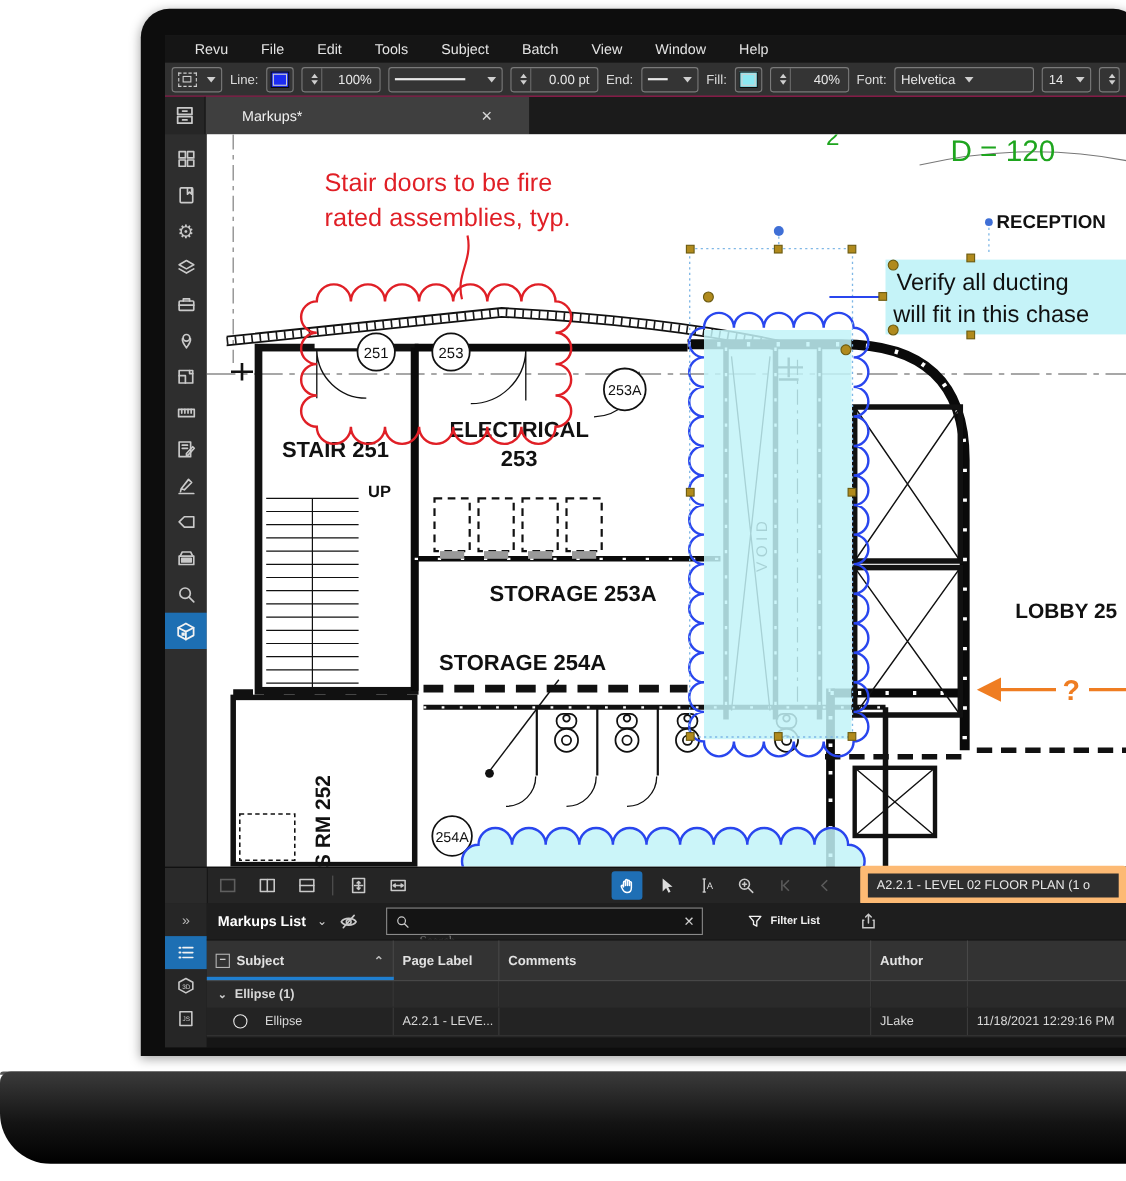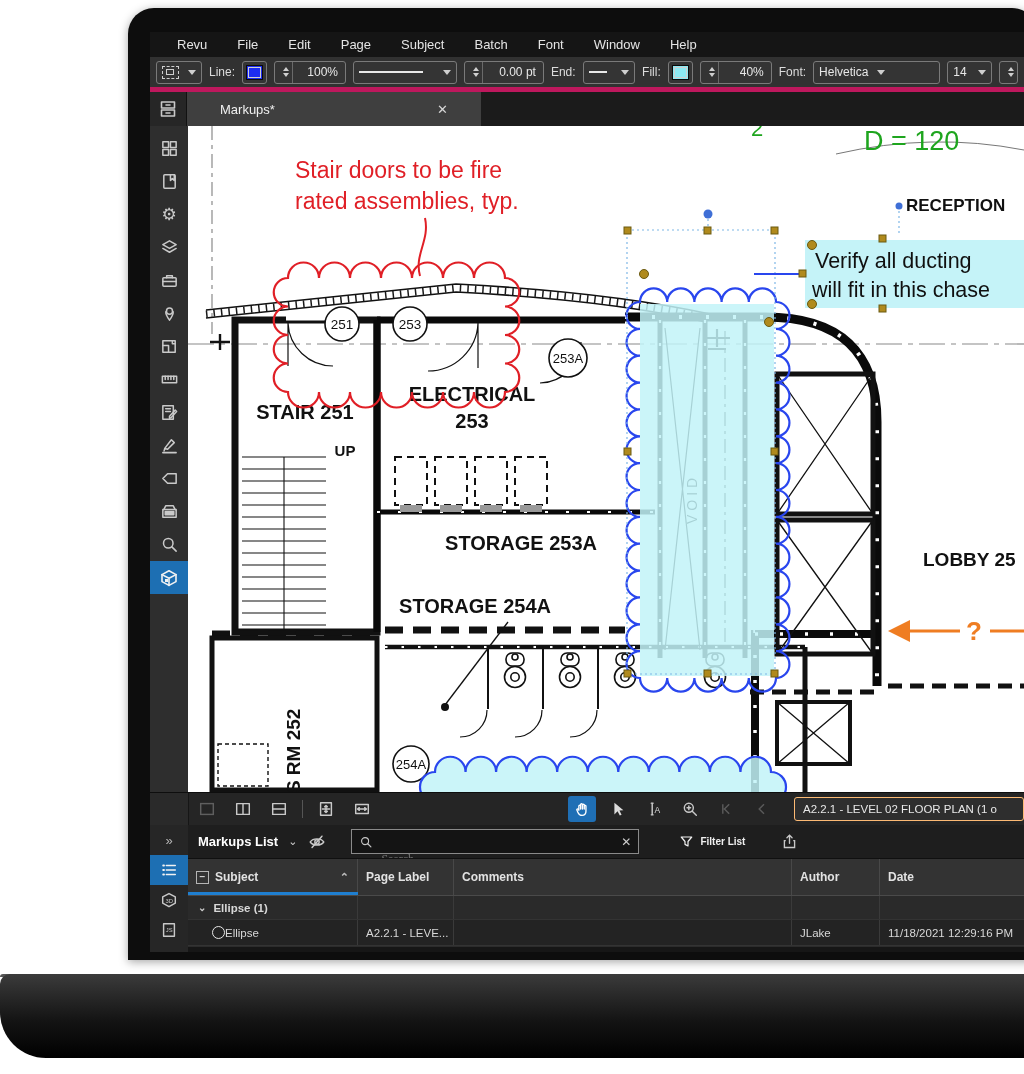--- a/index.html
+++ b/index.html
@@ -10,21 +10,21 @@
          border-radius:26px 26px 0 0;box-shadow:0 2px 10px rgba(0,0,0,.35);}
   .base{position:absolute;left:0;top:974px;width:1040px;height:84px;
         background:linear-gradient(#3b3b3b,#141414 55%,#000);border-radius:10px 0 0 46px;}
   .base-edge{position:absolute;left:0;top:974px;width:1040px;height:3px;background:#555;border-radius:10px 0 0 0;}
   
   .app{position:absolute;left:150px;top:32px;width:874px;height:920px;background:#202020;overflow:hidden;}
   
   .menubar{height:25px;background:#151515;display:flex;align-items:center;padding-left:12px;}
   .mi{color:#e4e4e4;font-size:13px;padding:0 15px;line-height:25px;cursor:default;}
   
-  .toolbar{height:30px;background:#313131;border-bottom:5px solid #be185d;display:flex;align-items:center;
+  .toolbar{height:30px;background:#313131;border-bottom:1px solid #be185d;display:flex;align-items:center;
            padding:0 6px;gap:7px;overflow:hidden;white-space:nowrap;}
   .tb-lbl{color:#dcdcdc;font-size:12px;}
   .ctrl{display:flex;align-items:center;gap:5px;border:1px solid #7a7a7a;border-radius:3px;height:21px;
         padding:0 5px;color:#e8e8e8;font-size:12px;background:#343434;}
   .swatch{width:15px;height:13px;border:1px solid #0a0a0a;outline:1px solid #cfcfcf;outline-offset:-3px;}
   .stepper{display:flex;flex-direction:column;justify-content:center;gap:2px;padding:0 3px;border-right:1px solid #6a6a6a;height:100%;}
   .tri-up{width:0;height:0;border-left:3.5px solid transparent;border-right:3.5px solid transparent;border-bottom:4px solid #cfcfcf;}
   .tri-dn{width:0;height:0;border-left:3.5px solid transparent;border-right:3.5px solid transparent;border-top:4px solid #cfcfcf;}
   .caret{width:0;height:0;border-left:4px solid transparent;border-right:4px solid transparent;border-top:5px solid #cfcfcf;margin-left:4px;}
   .sel-ico{width:15px;height:11px;border:1px dashed #cfcfcf;position:relative;}
@@ -44,21 +44,21 @@
            display:flex;flex-direction:column;align-items:center;padding-top:6px;}
   .sb-item{width:38px;height:33px;display:flex;align-items:center;justify-content:center;}
   .sb-item.active{background:#1d6fb3;}
   .doc{position:absolute;left:38px;right:0;top:0;bottom:0;background:#ffffff;overflow:hidden;}
   
   .navbar{height:32px;background:#252525;border-top:1px solid #0e0e0e;display:flex;align-items:center;position:relative;}
   .nav-side{width:38px;height:100%;background:#2a2a2a;border-right:1px solid #161616;flex:0 0 38px;}
   .nv{display:flex;align-items:center;justify-content:center;width:28px;height:26px;margin:0 4px;border-radius:3px;}
   .nv.active{background:#1f6fb5;}
   .nv-div{width:1px;height:18px;background:#555;margin:0 5px;}
-  .pagefield{flex:0 0 212px;height:22px;border:1px solid #fdba74;border-radius:3px;background:#2e2e2e;
+  .pagefield{flex:0 0 212px;height:22px;border:7px solid #fdba74;border-radius:3px;background:#2e2e2e;
              color:#e8e8e8;font-size:11.5px;display:flex;align-items:center;padding:0 8px;margin-left:14px;
              overflow:hidden;white-space:nowrap;}
   
   .panelrow{position:relative;height:133px;background:#1e1e1e;}
   .mini-side{position:absolute;left:0;top:0;bottom:0;width:38px;background:#262626;border-right:1px solid #151515;
              display:flex;flex-direction:column;align-items:center;}
   .ms-item{width:38px;height:30px;display:flex;align-items:center;justify-content:center;color:#b5b5b5;font-size:13px;}
   .ms-item.active{background:#1d6fb3;color:#fff;}
   .panel{position:absolute;left:38px;right:0;top:0;bottom:0;display:flex;flex-direction:column;}
   .phead{height:33px;display:flex;align-items:center;gap:10px;padding:0 10px;background:#1e1e1e;}
@@ -93,24 +93,24 @@
 <div class="stage">
   <div class="bezel"></div>
   <div class="base-edge"></div>
 
   <div class="app">
 
     <div class="menubar">
       <span class="mi">Revu</span>
       <span class="mi">File</span>
       <span class="mi">Edit</span>
-      <span class="mi">Page</span>
+      <span class="mi">Tools</span>
       <span class="mi">Subject</span>
       <span class="mi">Batch</span>
-      <span class="mi">Font</span>
+      <span class="mi">View</span>
       <span class="mi">Window</span>
       <span class="mi">Help</span>
     </div>
 
     <div class="toolbar">
       <div class="ctrl">
         <span class="sel-ico"></span>
         <span class="caret"></span>
       </div>
       <span class="tb-lbl">Line:</span>
@@ -595,37 +595,34 @@
           </div>
           <div class="th">
               <span>Page Label</span>
             </div>
           <div class="th">
               <span>Comments</span>
             </div>
           <div class="th">
               <span>Author</span>
             </div>
-          <div class="th" style="border-right:none">
-              <span>Date</span>
-            </div>
           <div class="subj-accent"></div>
         </div>
         <div class="grid trow group">
           <div class="td" style="gap:7px;padding-left:10px">
             <span style="color:#cfcfcf;font-size:10px">⌄</span>
             <span>Ellipse (1)</span>
           </div>
           <div class="td"></div>
             <div class="td"></div>
             <div class="td"></div>
             <div class="td" style="border-right:none"></div>
         </div>
         <div class="grid trow" style="height:25px">
-          <div class="td" style="gap:0">
+          <div class="td" style="gap:16px">
             <span class="ellipse-glyph"></span>
             <span>Ellipse</span>
           </div>
           <div class="td">
               <span>A2.2.1 - LEVE...</span>
             </div>
           <div class="td">
               <span></span>
             </div>
           <div class="td">

